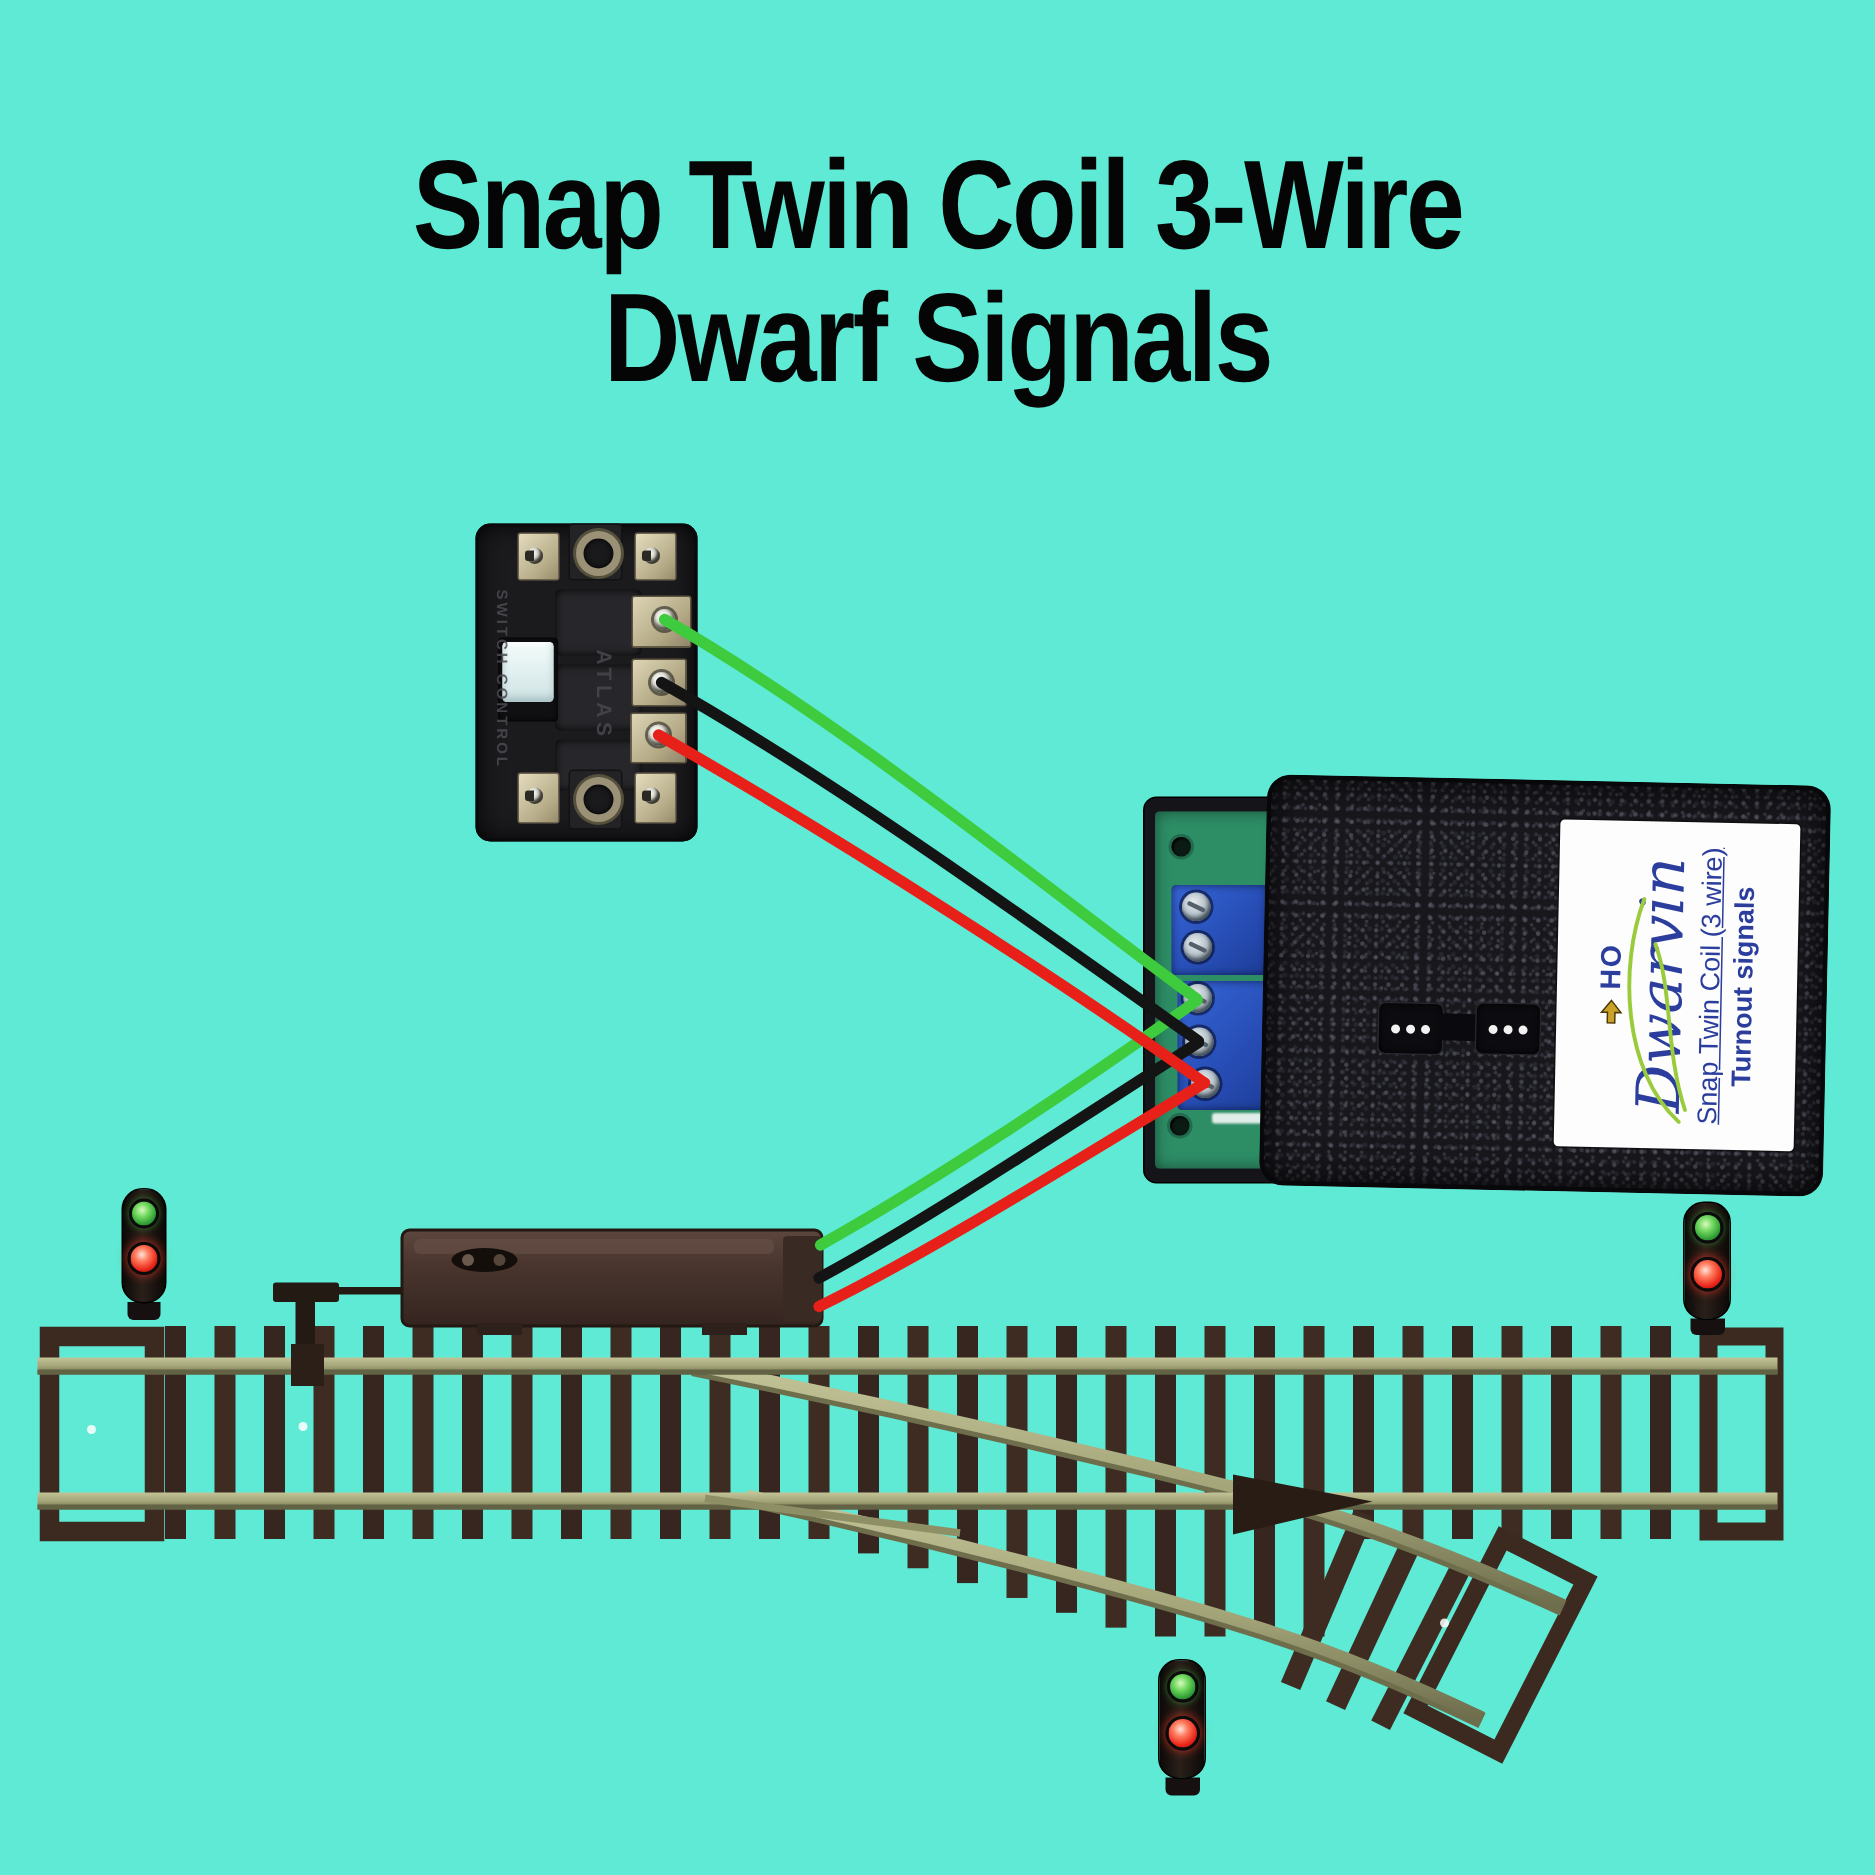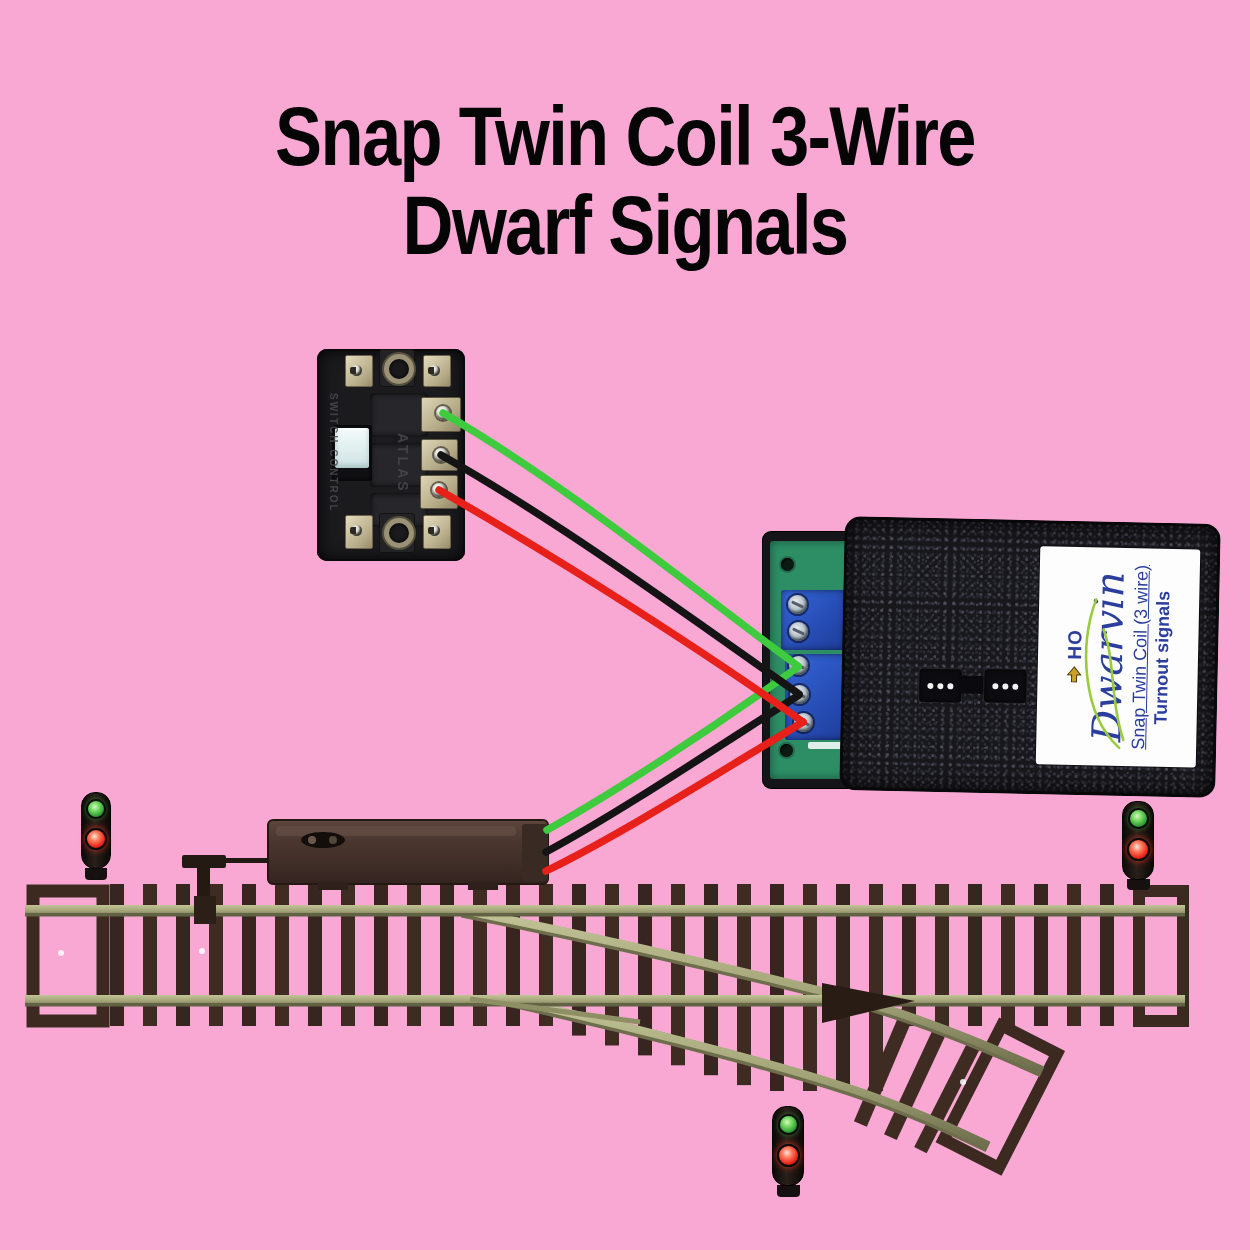--- a/index.html
+++ b/index.html
@@ -1,16 +1,16 @@
 <!DOCTYPE html>
 <html><head>
 <meta charset="utf-8">
 <style>
   html,body{margin:0;padding:0;background:#fff;}
-  #stage{position:relative;width:1250px;height:1250px;background:#f9a8d4;overflow:hidden;
+  #stage{position:relative;width:1250px;height:1250px;background:#5eead4;overflow:hidden;
          font-family:"Liberation Sans",sans-serif;}
   svg{display:block;}
   .abs{position:absolute;}
 
   
   #title{position:absolute;top:92px;left:0;width:1250px;text-align:center;color:#050505;
          font-weight:bold;font-size:84px;line-height:1.06;letter-spacing:-2px;
          transform:scaleX(.84);transform-origin:50% 0;}
 
   

